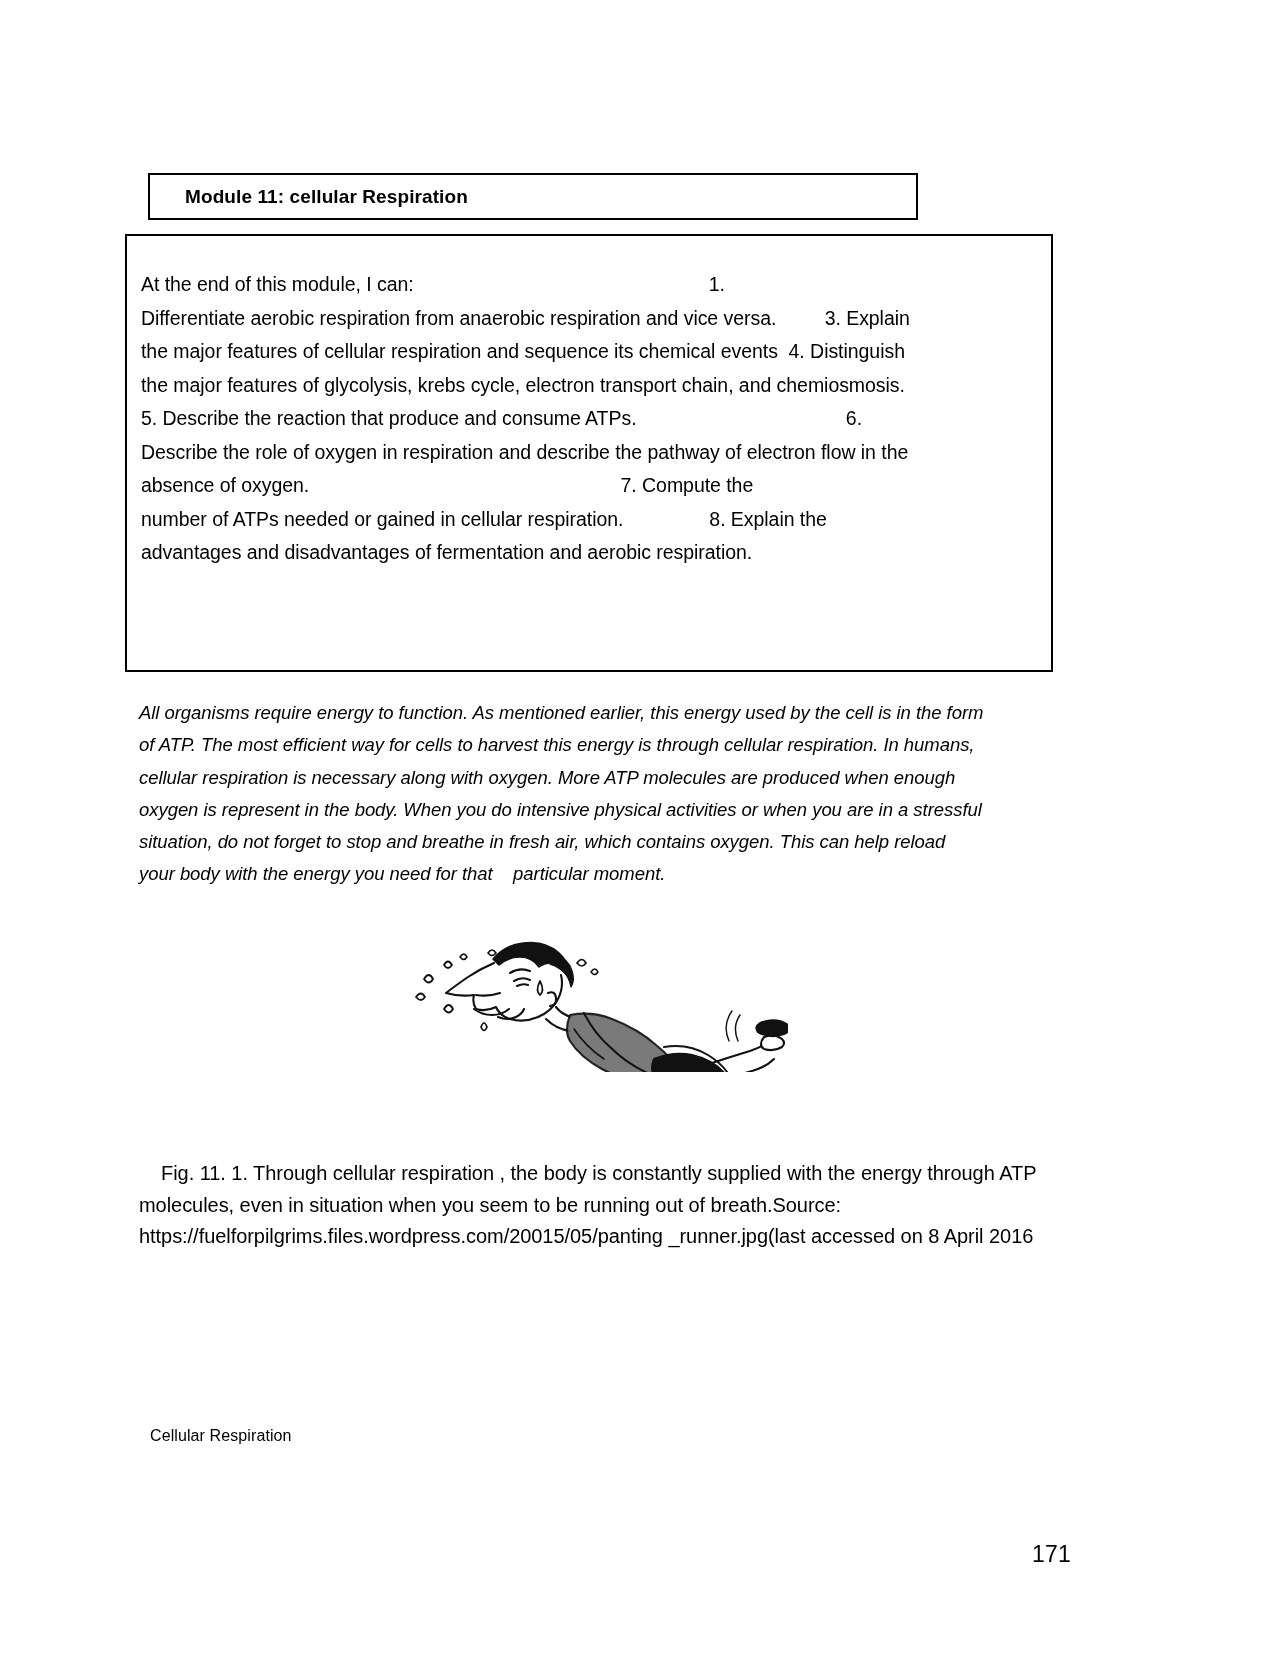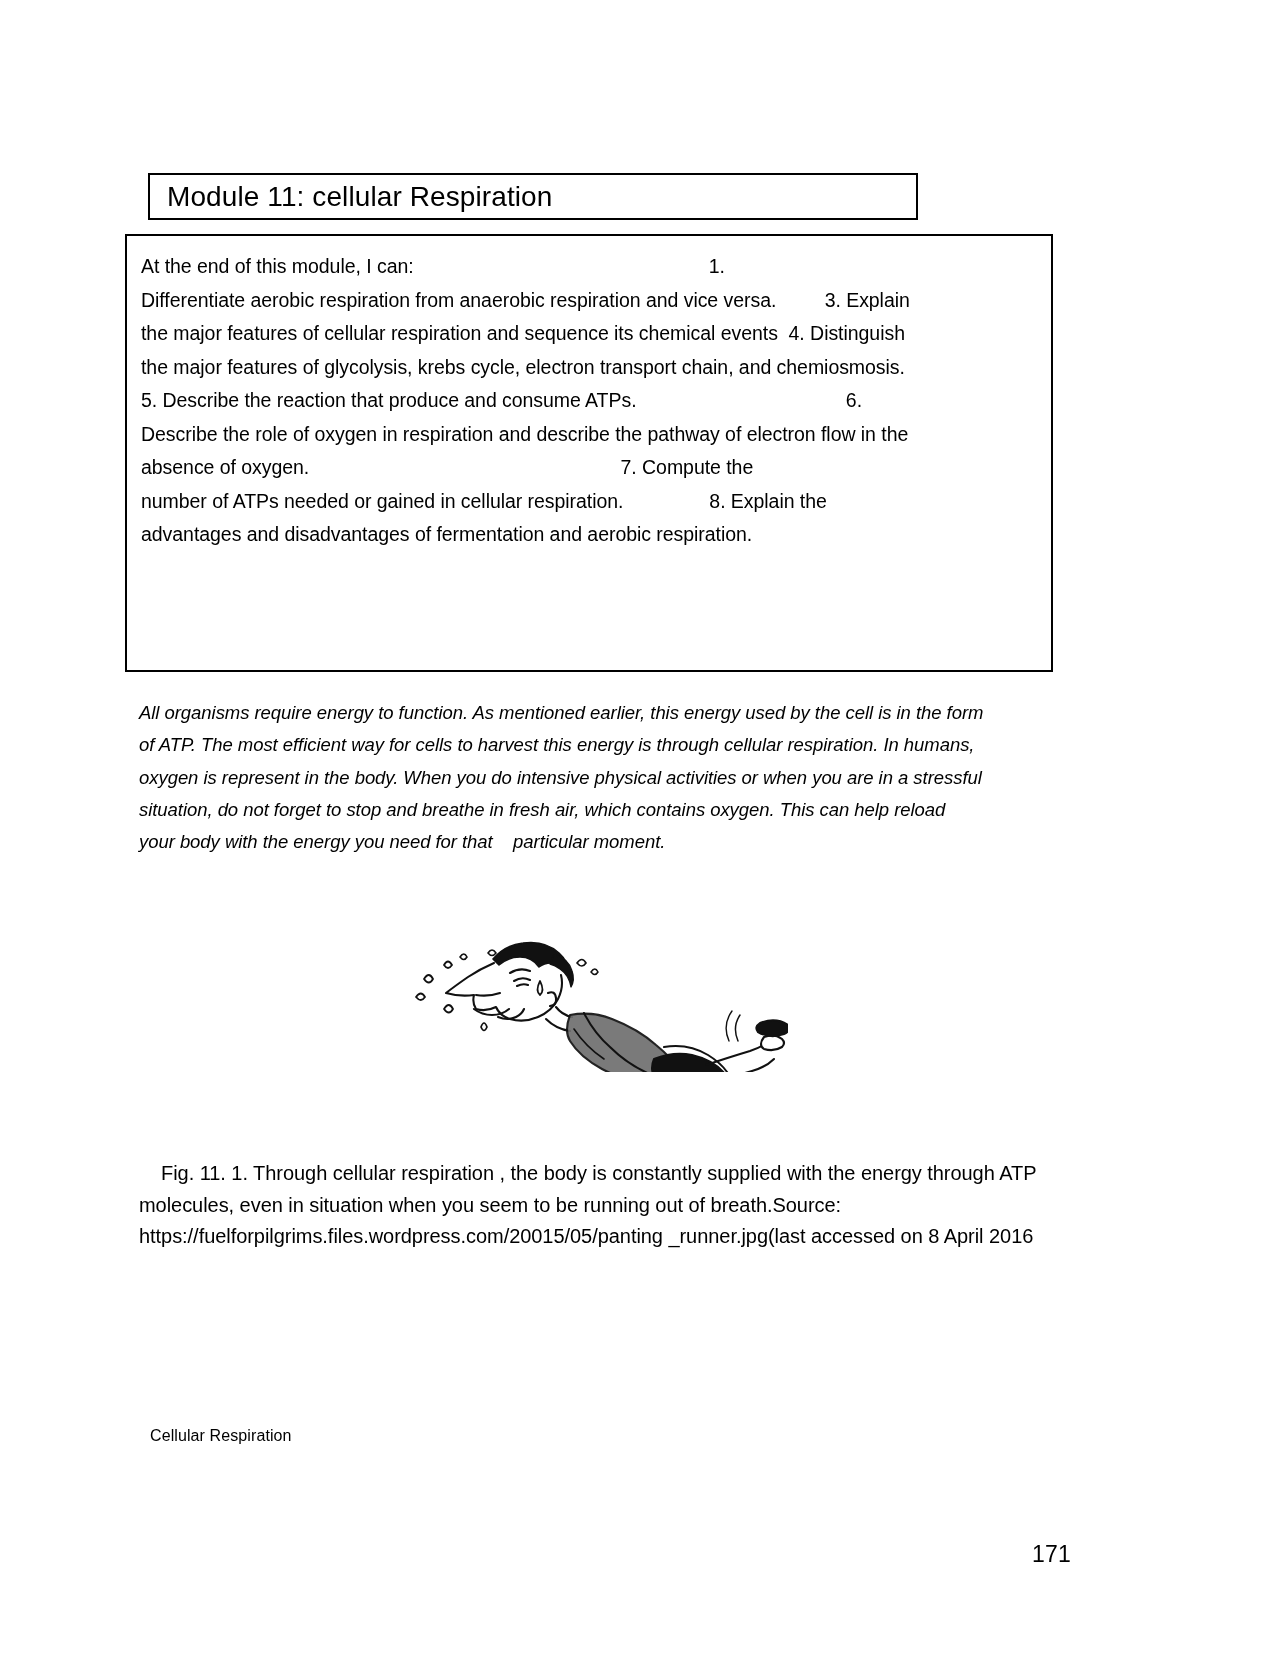--- a/index.html
+++ b/index.html
@@ -28,39 +28,39 @@
     left: 148px;
     top: 173px;
     width: 770px;
     height: 47px;
     border: 2px solid #000000;
     box-sizing: border-box;
     display: flex;
     align-items: center;
   }
   .title-text {
-    font-size: 28px;
-    font-weight: normal;
-    padding-left: 17px;
+    font-size: 19px;
+    font-weight: bold;
+    padding-left: 35px;
     letter-spacing: 0.1px;
     white-space: nowrap;
   }
 
   
   .objectives-box {
     position: absolute;
     left: 125px;
     top: 234px;
     width: 928px;
     height: 438px;
     border: 2px solid #000000;
     box-sizing: border-box;
   }
   .objectives-inner {
-    padding: 14px 14px 0 14px;
+    padding: 32px 14px 0 14px;
   }
   .obj-line {
     font-size: 19.5px;
     line-height: 33.5px;
     white-space: pre;
     letter-spacing: -0.05px;
   }
 
   
   .body-para {
@@ -139,20 +139,21 @@
       <div class="obj-line">Describe the role of oxygen in respiration and describe the pathway of electron flow in the</div>
       <div class="obj-line">absence of oxygen.                                                          7. Compute the</div>
       <div class="obj-line">number of ATPs needed or gained in cellular respiration.                8. Explain the</div>
       <div class="obj-line">advantages and disadvantages of fermentation and aerobic respiration.</div>
     </div>
   </div>
 
   <div class="body-para">
     <div class="body-line">All organisms require energy to function. As mentioned earlier, this energy used by the cell is in the form</div>
     <div class="body-line">of ATP. The most efficient way for cells to harvest this energy is through cellular respiration. In humans,</div>
+    <div class="body-line">cellular respiration is necessary along with oxygen. More ATP molecules are produced when enough</div>
     <div class="body-line">oxygen is represent in the body. When you do intensive physical activities or when you are in a stressful</div>
     <div class="body-line">situation, do not forget to stop and breathe in fresh air, which contains oxygen. This can help reload</div>
     <div class="body-line">your body with the energy you need for that    particular moment.</div>
   </div>
 
   <div class="figure-wrap">
     <svg width="400" height="175" viewBox="0 0 400 175" xmlns="http://www.w3.org/2000/svg">
       <g fill="none" stroke="#111111" stroke-width="2.1" stroke-linecap="round" stroke-linejoin="round">
 
         <g fill="#ffffff">

